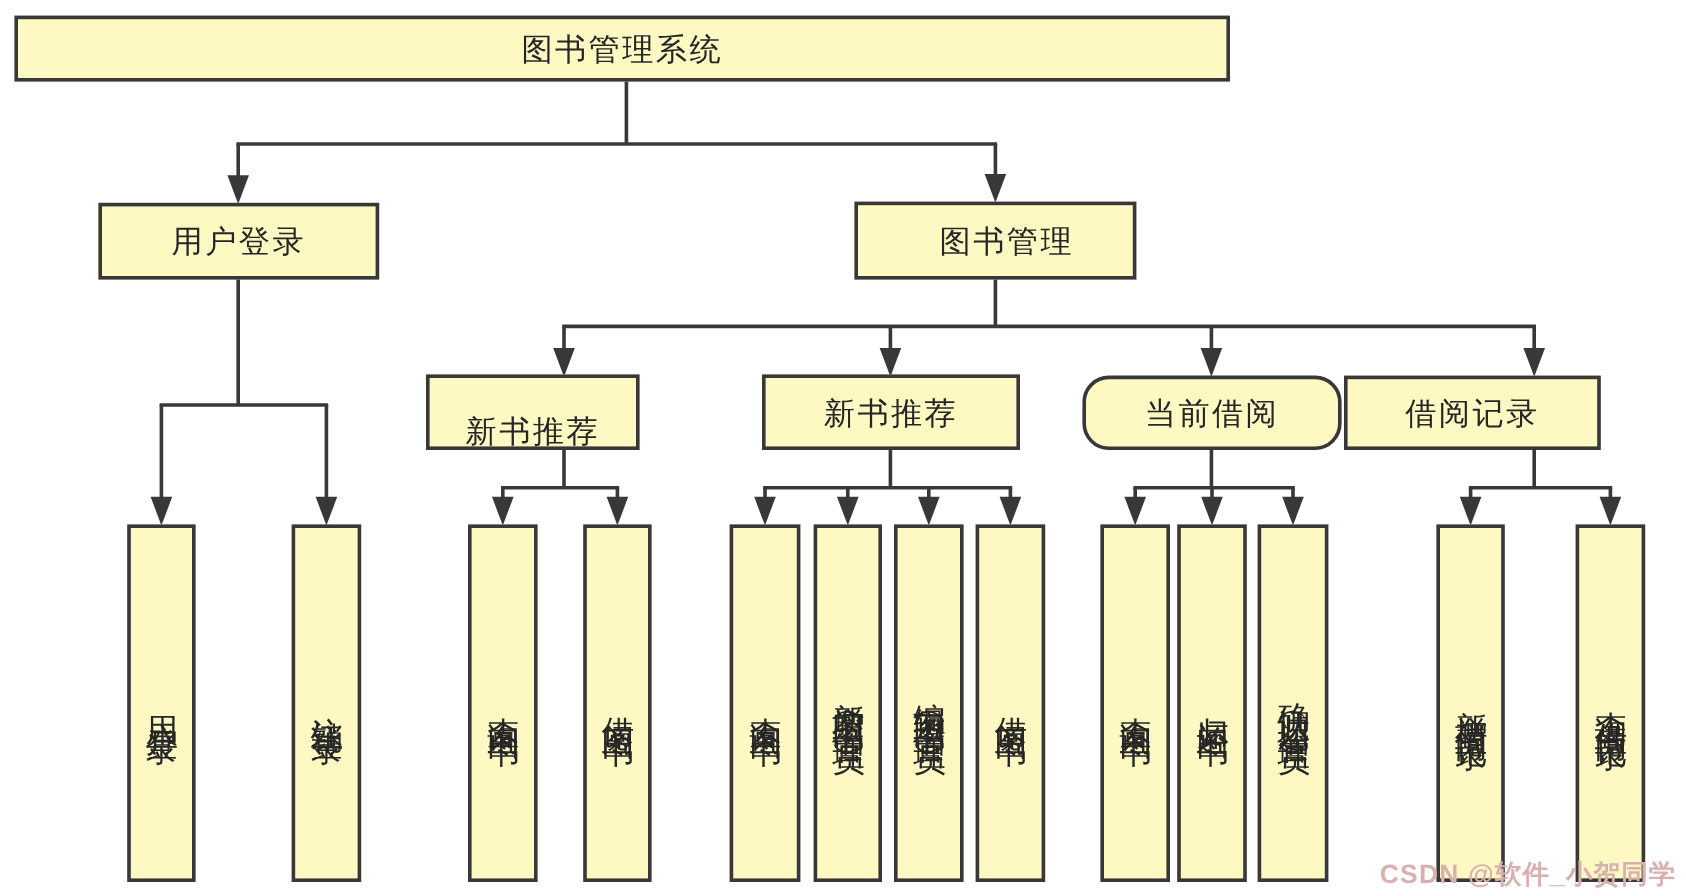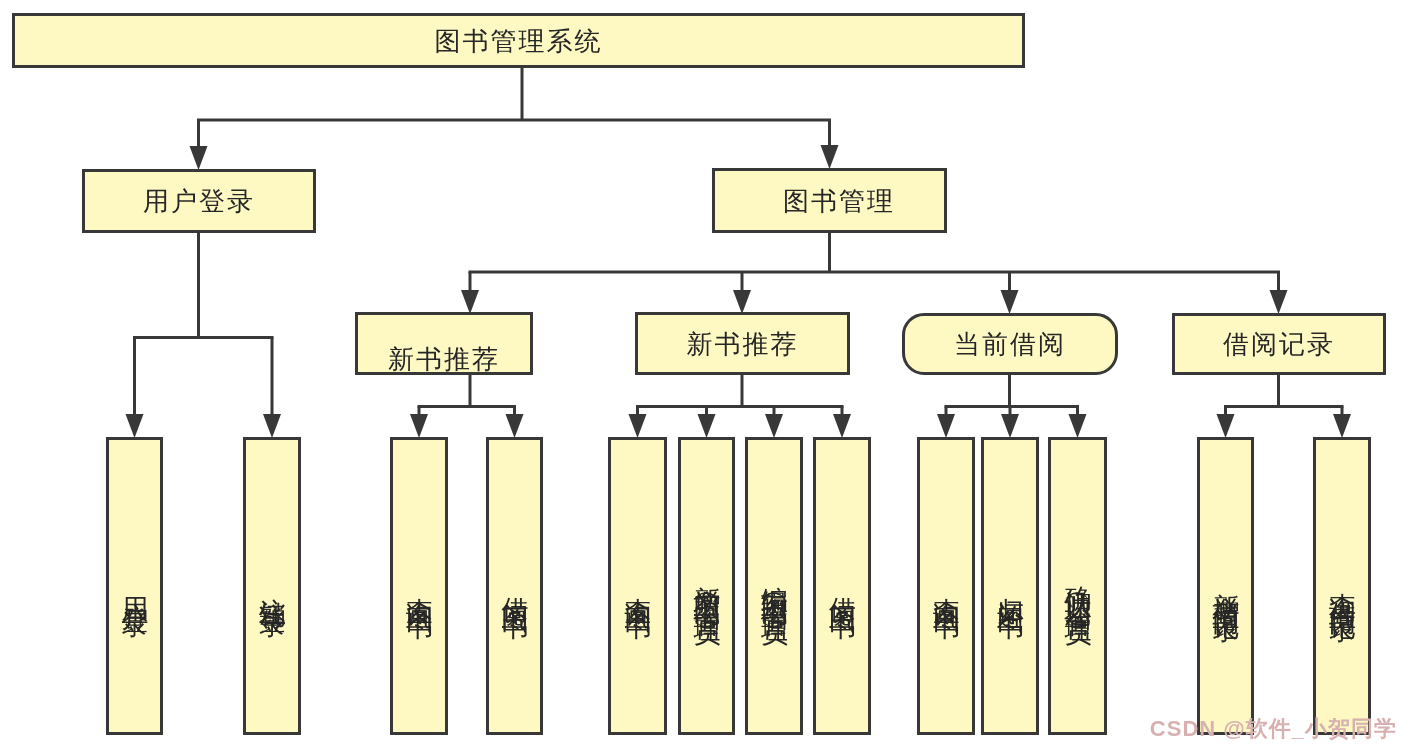--- a/index.html
+++ b/index.html
@@ -152,21 +152,21 @@
 
   <div class="box box-h" style="left:355px; top:312px; width:178px; height:63px;align-items:flex-end;">
     <span>新书推荐</span>
   </div>
   <div class="box box-h" style="left:635px; top:312px; width:215px; height:63px;">
     <span>新书推荐</span>
   </div>
   <div class="box box-h" style="left:902px; top:313px; width:216px; height:62px;border-radius:22px;">
     <span>当前借阅</span>
   </div>
-  <div class="box box-h" style="left:1172px; top:313px; width:214px; height:62px;">
+  <div class="box box-h" style="left:1120px; top:313px; width:214px; height:62px;">
     <span>借阅记录</span>
   </div>
 
   <div class="box box-v" style="left:106px; width:57px;">
     <span>用户登录</span>
   </div>
   <div class="box box-v" style="left:243px; width:58px;">
     <span>注销登录</span>
   </div>
 

